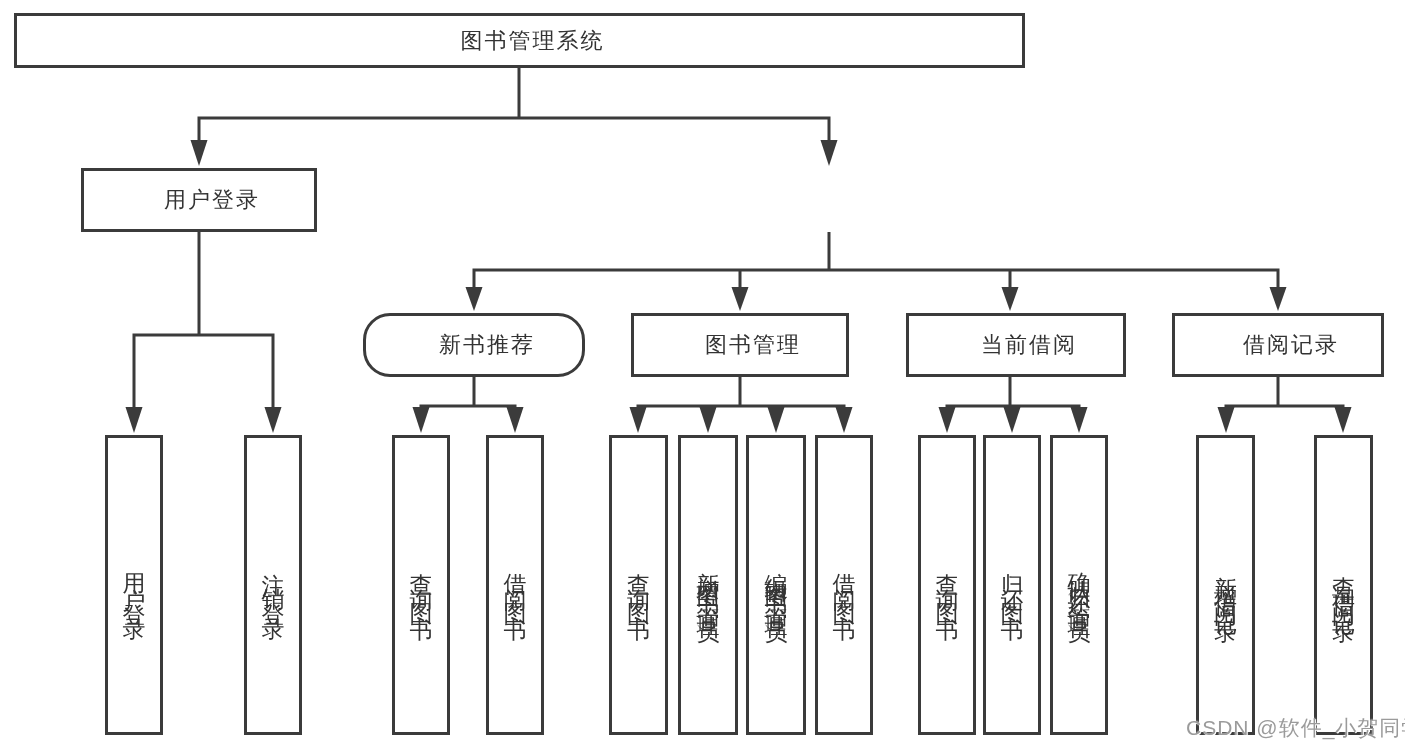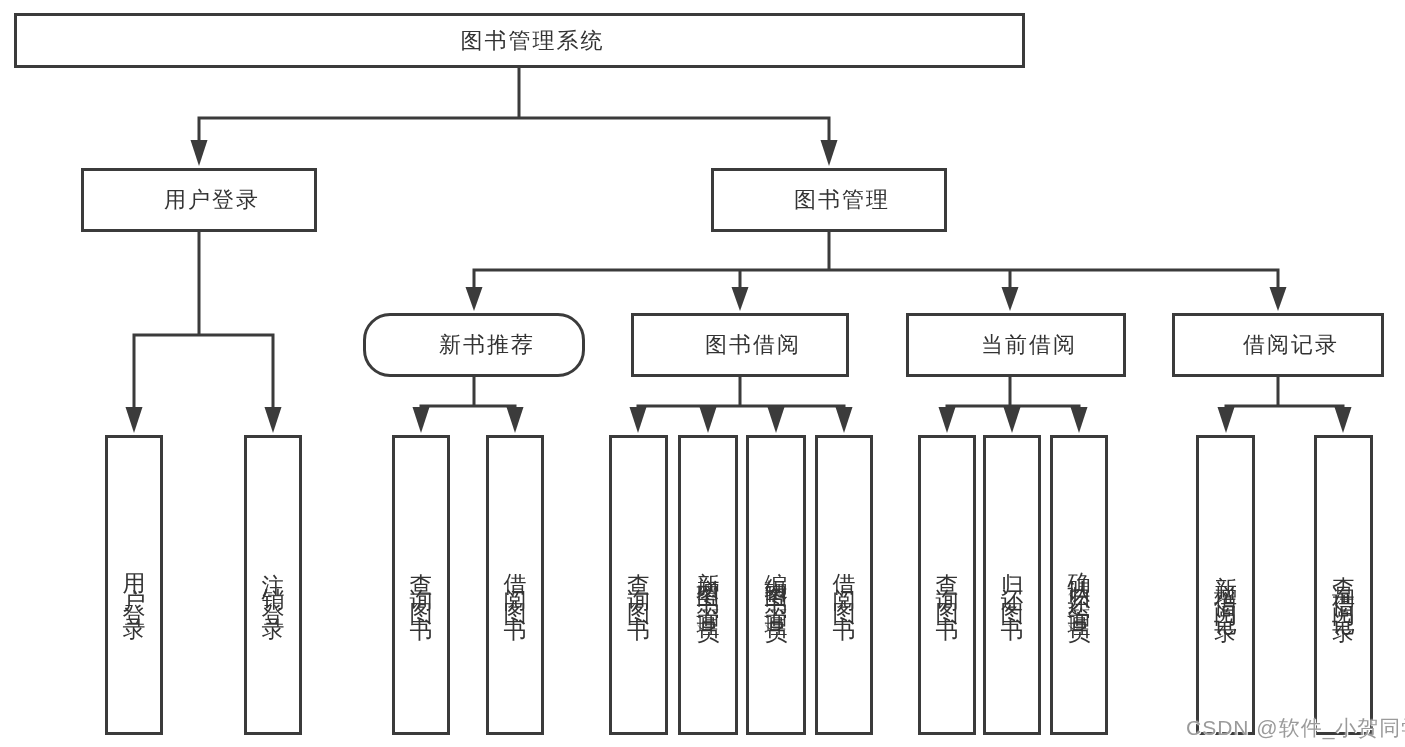--- a/index.html
+++ b/index.html
@@ -78,29 +78,26 @@
     </g>
   </svg>
 
   <div class="hbox" style="left:14px;top:13px;width:1011px;height:55px;">
     <span>图书管理系统</span>
   </div>
 
   <div class="hbox" style="left:81px;top:168px;width:236px;height:64px;">
     <span>用户登录</span>
   </div>
-  <div class="hbox" style="left:711px;top:168px;width:236px;height:64px;">
-    <span>图书管理</span>
-  </div>
 
   <div class="hbox" style="left:363px;top:313px;width:222px;height:64px;border-radius:27px;">
     <span>新书推荐</span>
   </div>
   <div class="hbox" style="left:631px;top:313px;width:218px;height:64px;">
-    <span>图书借阅</span>
+    <span>图书管理</span>
   </div>
   <div class="hbox" style="left:906px;top:313px;width:220px;height:64px;">
     <span>当前借阅</span>
   </div>
   <div class="hbox" style="left:1172px;top:313px;width:212px;height:64px;">
     <span>借阅记录</span>
   </div>
 
   <div class="vbox" style="left:105px;top:435px;width:58px;height:300px;">
     <span class="vtext sp4">用户登录</span>

